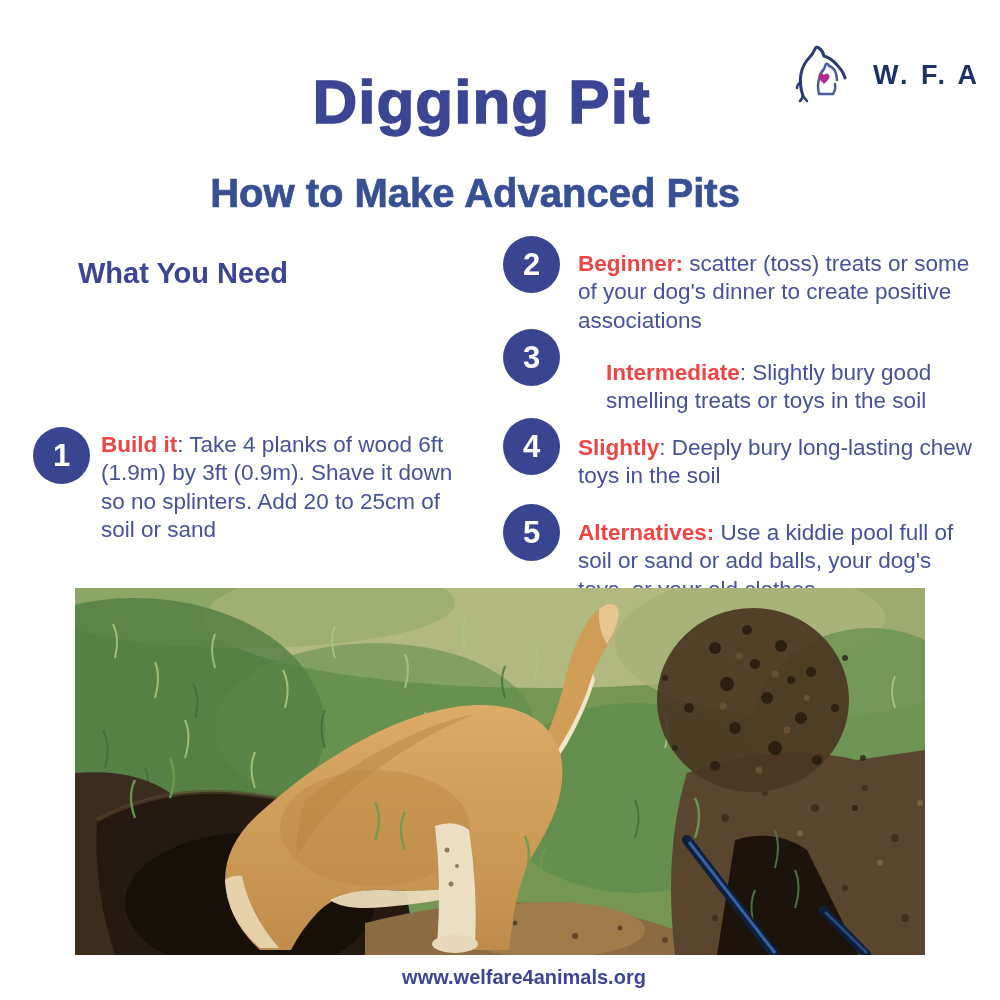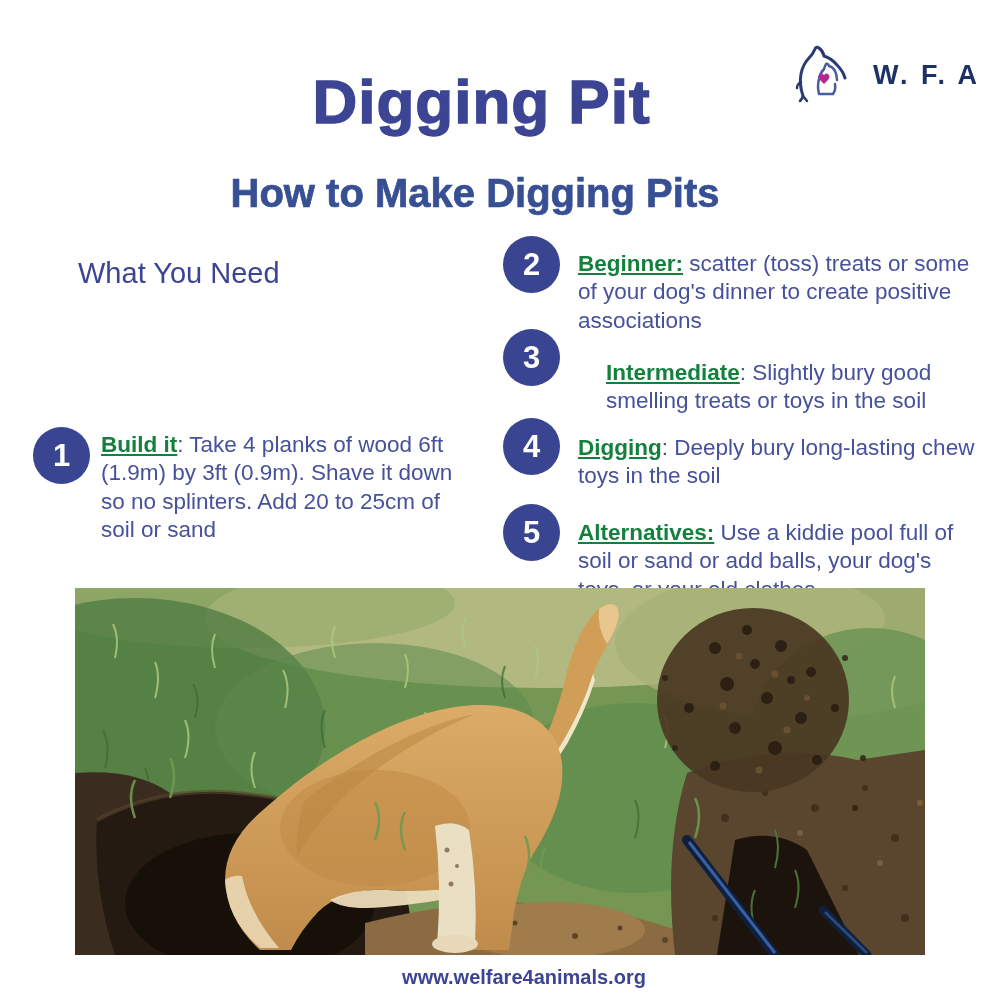--- a/index.html
+++ b/index.html
@@ -29,21 +29,21 @@
   }
   .subtitle {
     position:absolute; top:138px; left:0; width:950px;
     text-align:center;
     font-size:40px; font-weight:bold;
     color:#374f93;
     -webkit-text-stroke:0.7px #374f93;
   }
   .wyn-heading {
     position:absolute; left:78px; top:228px;
-    font-size:29px; font-weight:normal; color:#3c4494;
+    font-size:29px; font-weight:bold; color:#3c4494;
   }
   .wyn-list {
     position:absolute; left:82px; top:266px; width:400px;
     margin:0; padding:0; list-style:none;
   }
   .wyn-list li {
     position:relative; padding-left:32px;
     font-size:22px; font-weight:bold; color:#3f4c95;
     line-height:1.35; text-align:justify;
   }
@@ -58,21 +58,21 @@
   }
   #c1{left:33px;  top:427px;}
   #c2{left:503px; top:236px;}
   #c3{left:503px; top:329px;}
   #c4{left:503px; top:418px;}
   #c5{left:503px; top:504px;}
   .step-text {
     position:absolute;
     font-size:22.5px; color:#46519b; line-height:1.27;
   }
-  .step-text b { color:#15803d;text-decoration:underline; }
+  .step-text b { color:#ef4444; }
   #t1{left:101px; top:408px; width:374px;}
   #t2{left:578px; top:227px; width:398px;}
   #t3{left:578px; top:336px; width:398px;margin-left:28px;}
   #t4{left:578px; top:411px; width:398px;}
   #t5{left:578px; top:496px; width:398px;}
   .photo {
     position:absolute; left:75px; top:588px; width:850px; height:367px;
     overflow:hidden;
   }
   .footer {
@@ -94,37 +94,37 @@
       <path d="M10 56 Q9 59 7 61 M10 56 L14 61 M8 42 Q4 44 4 48" stroke="#2a3a73" stroke-width="2.5" stroke-linecap="round"></path>
 
       <path d="M26 54 Q24 46 26 39 Q27 33 31 29 Q32 26 33 24 Q35 23 36 26 Q40 27 42 31 Q44 35 44 40 M26 54 L40 54 Q43 50 42 44" stroke="#4a5ca0" stroke-width="2.5" stroke-linecap="round"></path>
 
       <path d="M27 40 q-3 -4 0 -6 q2 -1.5 4 1 q2 -2.5 4 -1 q3 2 0 6 l-4 4 z" fill="#b32a8e"></path>
     </svg>
   </span>
   <span class="logo-text">W. F. A</span>
 </div>
 
-<h2 class="subtitle">How to Make Digging Pits</h2>
+<h2 class="subtitle">How to Make Advanced Pits</h2>
 
 <h3 class="wyn-heading">What You Need</h3>
 <ul class="wyn-list">
 </ul>
 
 <div class="step-circle" id="c1">1</div>
 <p class="step-text" id="t1"><b>Build it</b><span>: Take 4 planks of wood 6ft (1.9m) by 3ft (0.9m). Shave it down so no splinters. Add 20 to 25cm of soil or sand</span></p>
 
 <div class="step-circle" id="c2">2</div>
 <p class="step-text" id="t2"><b>Beginner:</b><span> scatter (toss) treats or some of your dog's dinner to create positive associations</span></p>
 
 <div class="step-circle" id="c3">3</div>
 <p class="step-text" id="t3"><b>Intermediate</b><span>: Slightly bury good smelling treats or toys in the soil</span></p>
 
 <div class="step-circle" id="c4">4</div>
-<p class="step-text" id="t4"><b>Digging</b><span>: Deeply bury long-lasting chew toys in the soil</span></p>
+<p class="step-text" id="t4"><b>Slightly</b><span>: Deeply bury long-lasting chew toys in the soil</span></p>
 
 <div class="step-circle" id="c5">5</div>
 <p class="step-text" id="t5"><b>Alternatives:</b><span> Use a kiddie pool full of soil or sand or add balls, your dog's toys, or your old clothes</span></p>
 
 <div class="photo" role="img" aria-label="Tan dog digging head-down in a pit in a grassy yard, dirt mound and blue pipe trench to the right">
   <svg width="850" height="367" viewBox="0 0 850 367">
     <defs>
       <linearGradient id="dg" x1="0" y1="0" x2="0" y2="1">
         <stop offset="0" stop-color="#dcab67"></stop>
         <stop offset="1" stop-color="#c08c4b"></stop>

